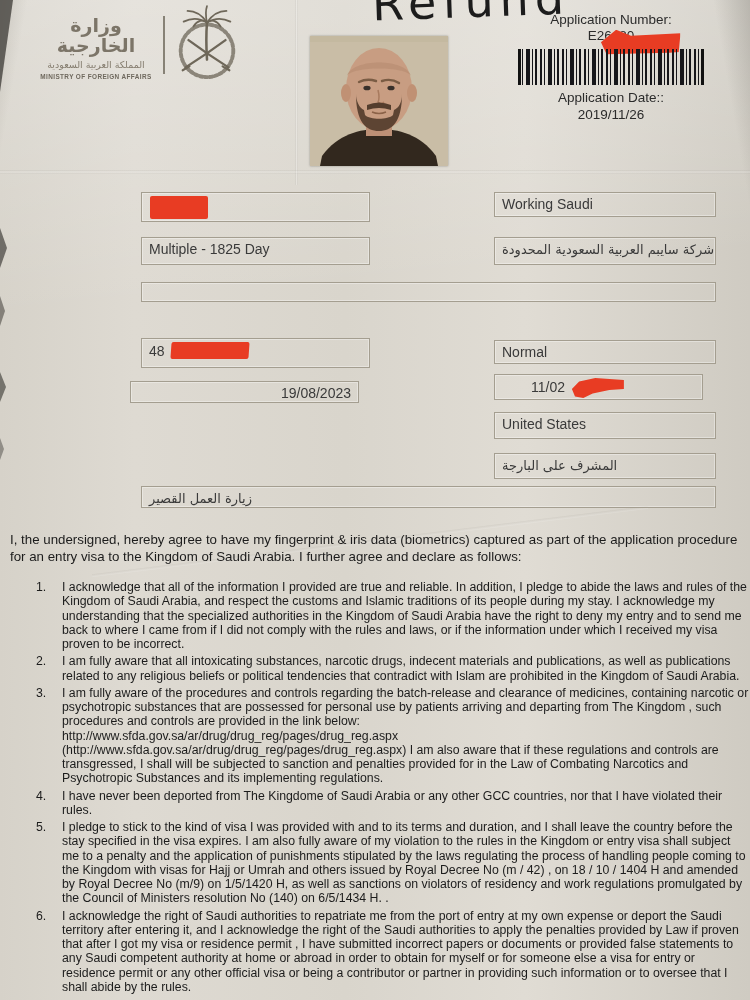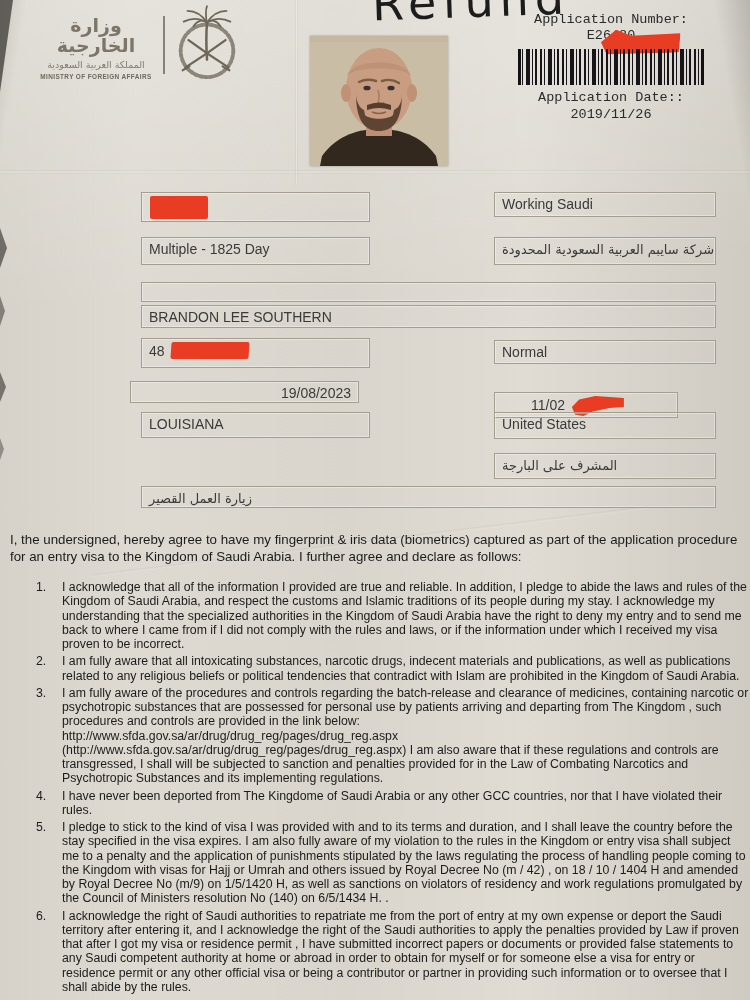--- a/index.html
+++ b/index.html
@@ -26,21 +26,21 @@
   
   .logo{position:absolute;left:34px;top:16px;width:124px;text-align:center;color:#7c7568;}
   .logo .ar-title{font-family:"DejaVu Sans",sans-serif;font-size:19px;font-weight:bold;line-height:1.05;}
   .logo .ar-sub{font-family:"DejaVu Sans",sans-serif;font-size:9.5px;margin-top:3px;color:#857d6f;}
   .logo .en{font-size:6.4px;font-weight:bold;letter-spacing:0.4px;margin-top:3px;color:#6e685d;}
   .logo-divider{position:absolute;left:163px;top:16px;width:2px;height:58px;background:#878276;}
   .emblem{position:absolute;left:170px;top:4px;width:74px;height:80px;}
   .refund{position:absolute;left:372px;top:-26px;font-size:46px;color:#1c1c1c;letter-spacing:6px;transform:rotate(-2deg);font-family:"DejaVu Sans",sans-serif;}
   .photo{position:absolute;left:310px;top:36px;width:138px;height:130px;box-shadow:0 0 2px rgba(80,75,65,0.5);}
   .app-block{position:absolute;left:503px;top:12px;width:216px;text-align:center;color:#2b2b2b;}
-  .app-line{font-size:13.5px;line-height:1.2;font-family:Liberation Mono, monospace;}
+  .app-line{font-size:13.5px;line-height:1.2;}
   .barcode{position:relative;margin:5px auto 0;width:186px;height:36px;
     background:repeating-linear-gradient(90deg,
       #16161a 0px,#16161a 2px,transparent 2px,transparent 4px,
       #16161a 4px,#16161a 5px,transparent 5px,transparent 8px,
       #16161a 8px,#16161a 12px,transparent 12px,transparent 14px,
       #16161a 14px,#16161a 15px,transparent 15px,transparent 17px,
       #16161a 17px,#16161a 19px,transparent 19px,transparent 22px);}
   .barcode::before,.barcode::after{content:"";position:absolute;top:0;width:3px;height:100%;background:#111;}
   .barcode::before{left:0;} .barcode::after{right:0;}
   .app-date{margin-top:5px;}
@@ -60,21 +60,21 @@
   .ar{font-family:"DejaVu Sans",sans-serif;font-size:13px;}
   .f-mission{left:141px;top:192px;width:229px;height:30px;}
   .f-visatype{left:494px;top:192px;width:222px;height:25px;}
   .f-entries{left:141px;top:237px;width:229px;height:28px;}
   .f-sponsor{left:494px;top:237px;width:222px;height:28px;}
   .f-arabicname{left:141px;top:282px;width:575px;height:20px;}
   .f-name{left:141px;top:305px;width:575px;height:23px;}
   .f-passnum{left:141px;top:338px;width:229px;height:30px;}
   .f-passtype{left:494px;top:340px;width:222px;height:24px;}
   .f-expiry{left:130px;top:381px;width:229px;height:22px;text-align:right;}
-  .f-dob{left:494px;top:392px;width:184px;height:26px;padding-left:36px;}
+  .f-dob{left:494px;top:374px;width:209px;height:26px;padding-left:36px;}
   .f-pob{left:141px;top:412px;width:229px;height:26px;}
   .f-nation{left:494px;top:412px;width:222px;height:27px;}
   .f-gender{left:141px;top:454px;width:229px;height:24px;}
   .f-occupation{left:494px;top:453px;width:222px;height:26px;}
   .f-purpose{left:141px;top:486px;width:575px;height:22px;}
 
   
   .decl-intro{position:absolute;left:10px;top:532px;width:732px;font-size:13.3px;line-height:1.27;color:#1c1c1c;}
   .decl-list{position:absolute;left:12px;top:580px;width:738px;font-size:12.3px;line-height:1.16;color:#1c1c1c;}
   .decl-list ol{margin:0;padding:0;list-style:none;counter-reset:item;}
@@ -168,24 +168,20 @@
   <div class="box f-sponsor">
     
     <span class="ar" dir="rtl">شركة سايبم العربية السعودية المحدودة</span>
   </div>
 
   <div class="box f-arabicname">
     
     <span></span>
   </div>
 
-  <div class="box f-name">
-    
-    <span>BRANDON LEE SOUTHERN</span>
-  </div>
 
   <div class="box f-passnum">
     
     <span>48</span>
     <span class="redact redact-inline"></span>
   </div>
 
   <div class="box f-passtype">
     
     <span>Normal</span>
@@ -195,24 +191,20 @@
     
     <span>19/08/2023</span>
   </div>
 
   <div class="box f-dob">
     
     <span>11/02</span>
     <span class="redact redact-dob"></span>
   </div>
 
-  <div class="box f-pob">
-    
-    <span>LOUISIANA</span>
-  </div>
 
   <div class="box f-nation">
     
     <span>United States</span>
   </div>
 
 
   <div class="box f-occupation">
     
     <span class="ar" dir="rtl">المشرف على البارجة</span>

